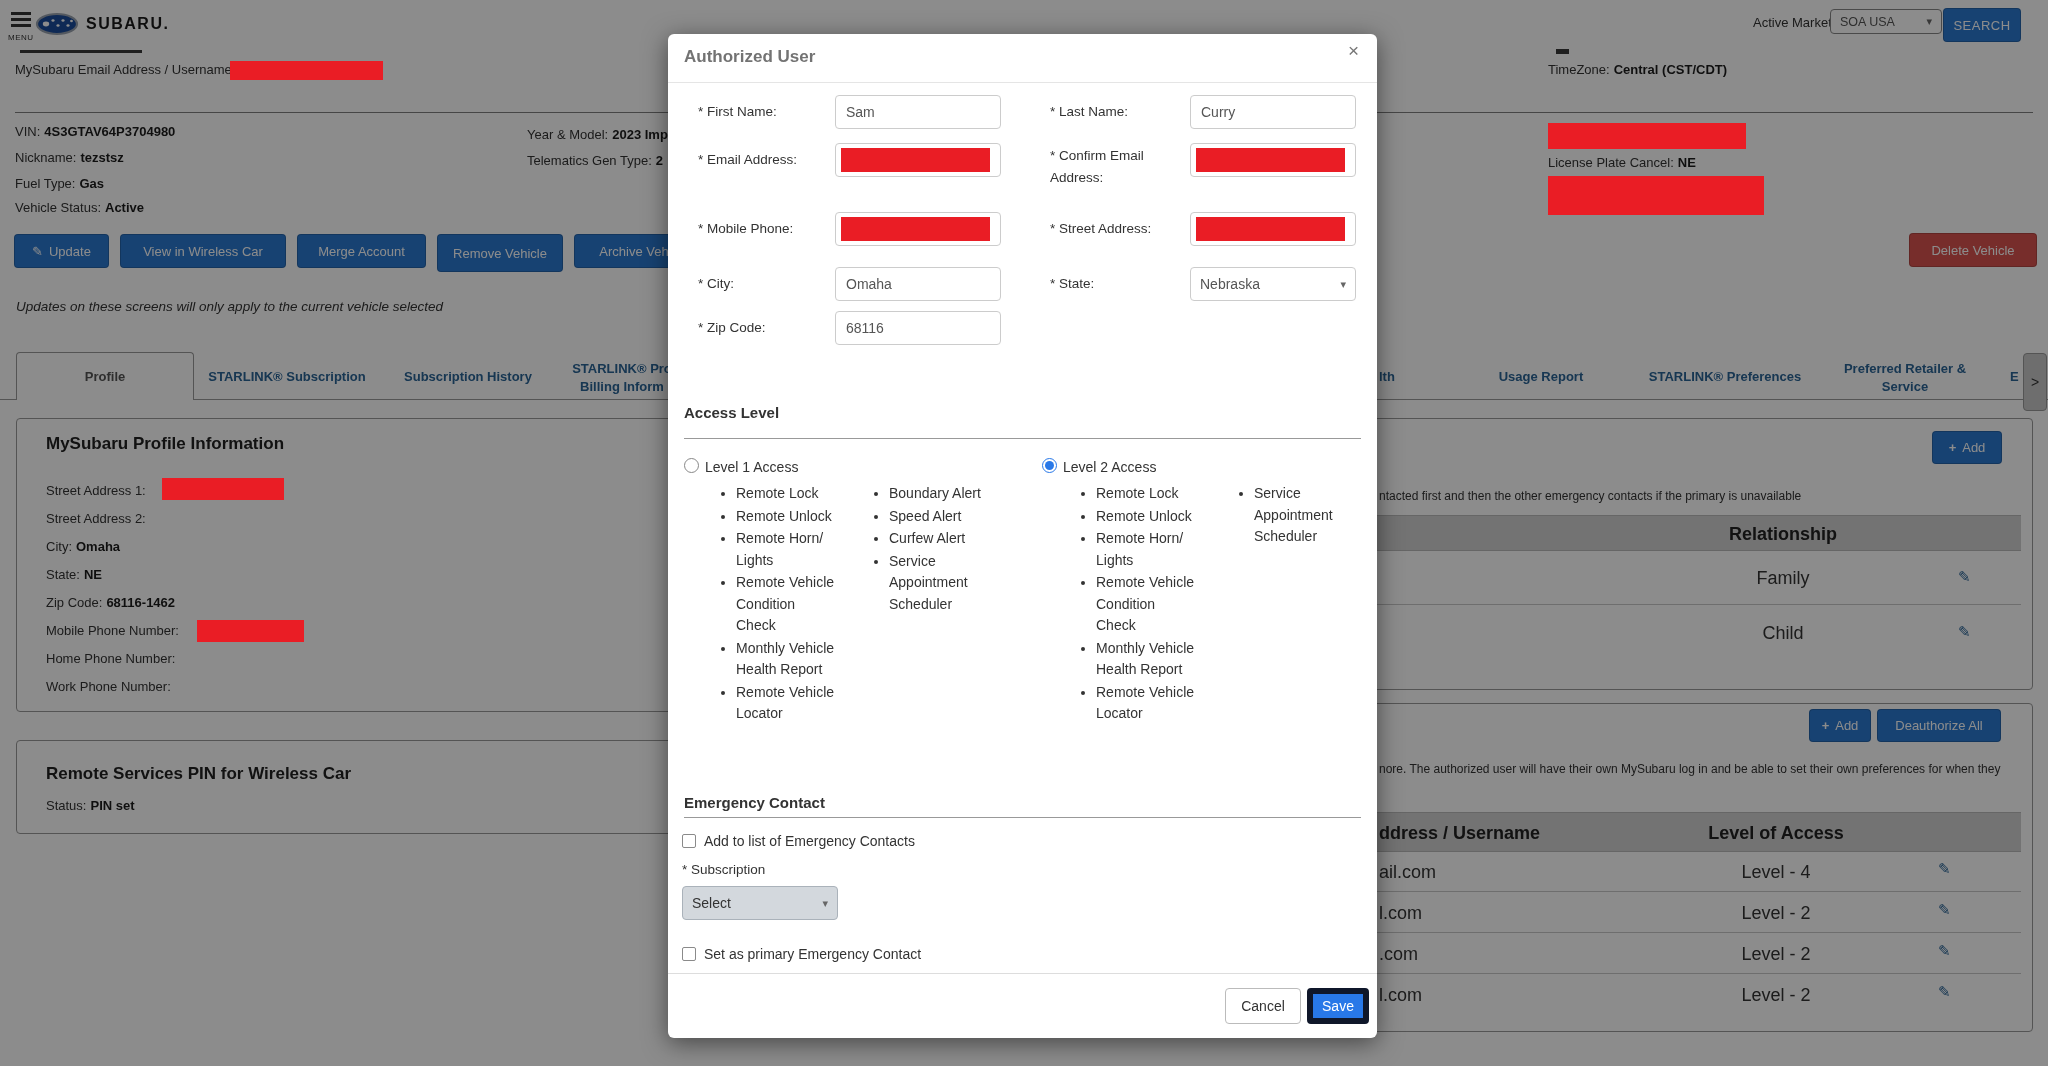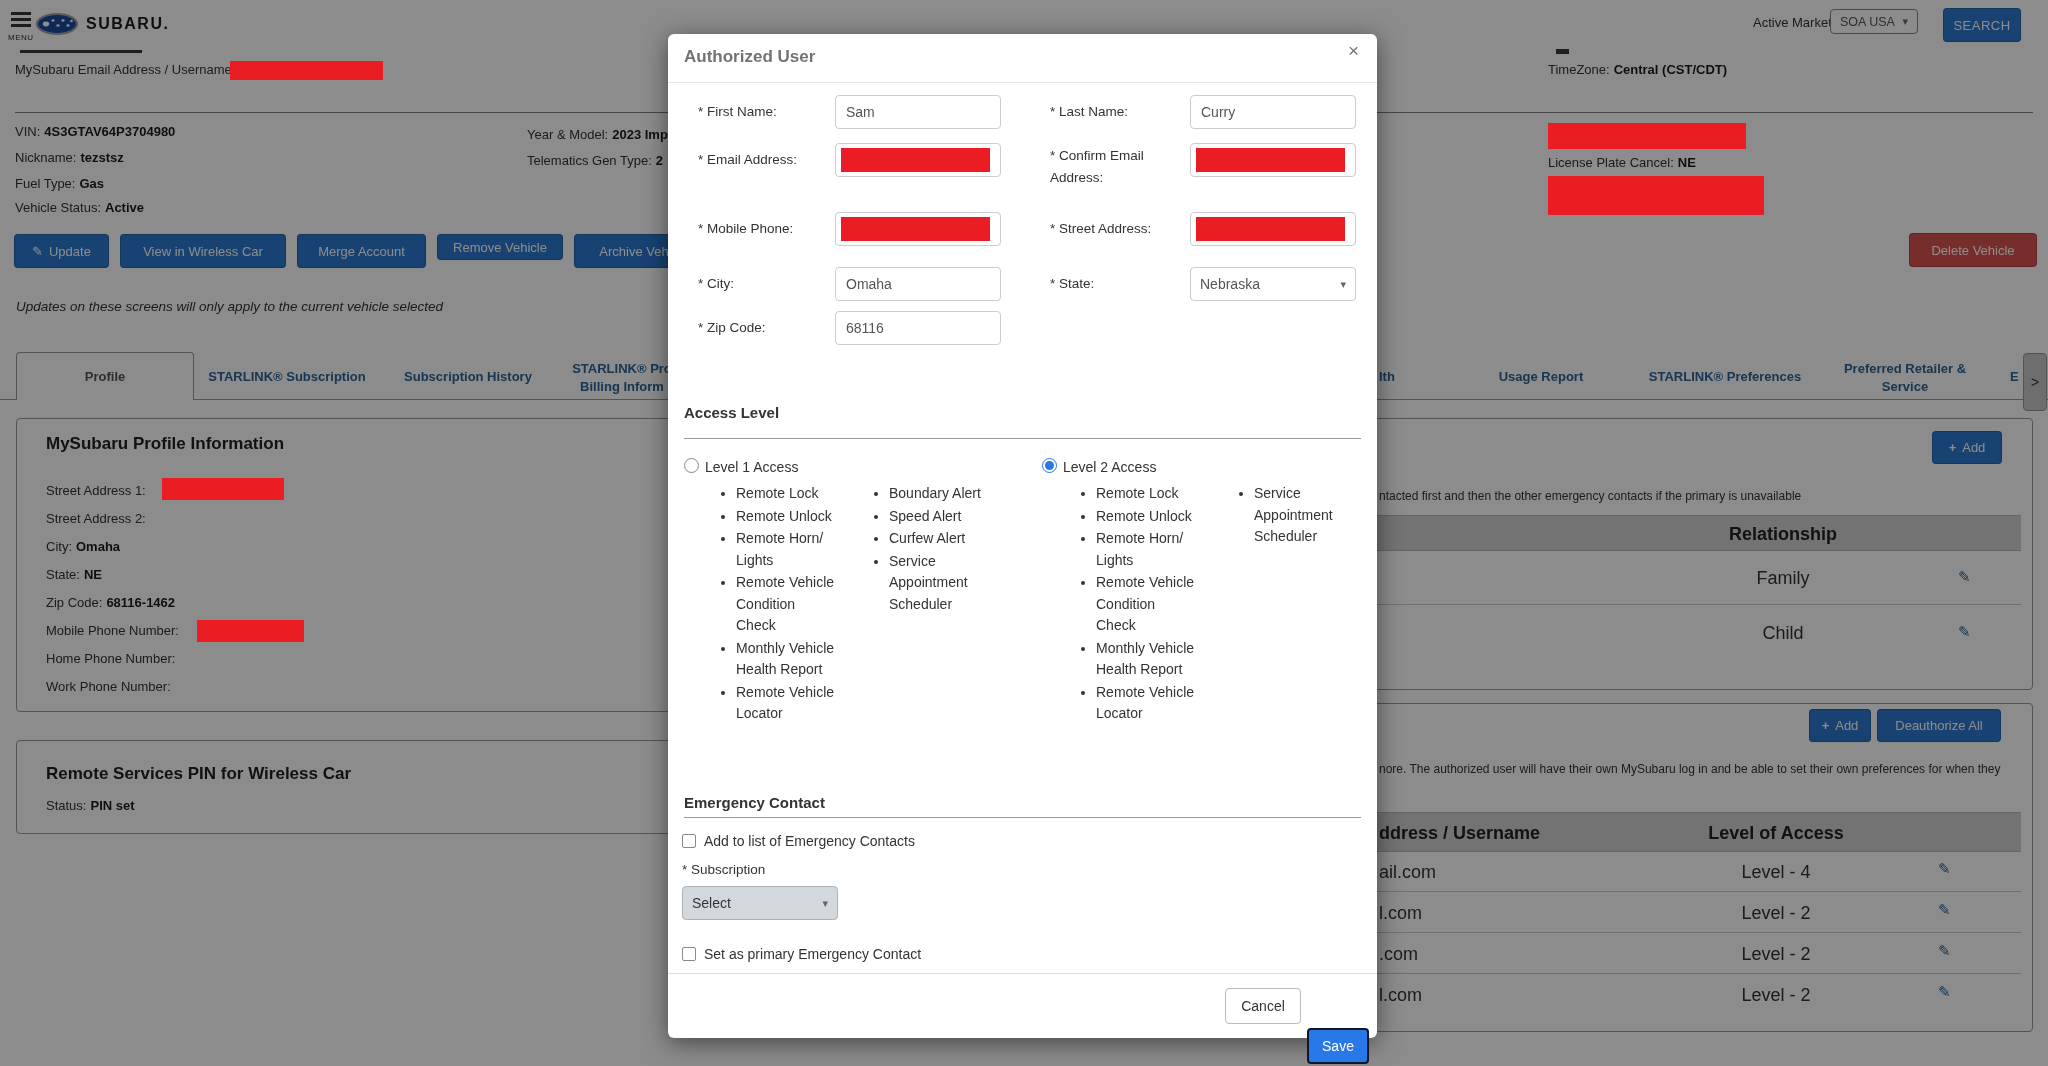--- a/index.html
+++ b/index.html
@@ -40,21 +40,21 @@
   .chk{position:absolute;width:14px;height:14px;border:1.5px solid #8a8a8a;border-radius:2px;background:#fff;box-sizing:border-box;cursor:pointer;}
   .radio{position:absolute;width:15px;height:15px;border:1.5px solid #888;border-radius:50%;background:#fff;box-sizing:border-box;cursor:pointer;}
   .radio.on{border-color:#2878e8;}
   .radio.on::after{content:"";position:absolute;left:2px;top:2px;right:2px;bottom:2px;background:#2878e8;border-radius:50%;}
   .mhead{position:absolute;font-size:15px;font-weight:bold;color:#333;}
   .mdiv{position:absolute;height:0;border-top:1px solid #999;}
   ul.blist{position:absolute;margin:0;padding:0 0 0 18px;font-size:14px;color:#333;line-height:21.5px;}
   ul.blist li{white-space:pre-line;margin:0;padding:0 0 1px 0;}
   .mbtn{position:absolute;display:flex;align-items:center;justify-content:center;border-radius:4px;font-size:14px;cursor:pointer;box-sizing:border-box;}
   .mbtn.cancel{background:#fff;border:1px solid #bbb;color:#333;}
-  .mbtn.save{background:#2878e8;border:2px solid #0f172a;color:#fff;margin-top:40px;}
+  .mbtn.save{background:#2878e8;border:6px solid #0f172a;color:#fff;}
   .hb div{width:20px;height:3px;background:#333;margin-bottom:3px;}
   .menulbl{position:absolute;font-size:8px;color:#333;letter-spacing:.5px;}
   .brand{position:absolute;font-size:16px;font-weight:bold;color:#1a1a1a;letter-spacing:1.5px;}
 </style>
 </head>
 <body>
 
 <div class="canvas">
 
   <div class="abs" style="inset:0;">
@@ -71,21 +71,21 @@
       <ellipse cx="11" cy="12" rx="3.2" ry="2.4" fill="#fff"></ellipse>
       <ellipse cx="18" cy="8.5" rx="1.6" ry="1.3" fill="#fff"></ellipse>
       <ellipse cx="23" cy="13.5" rx="1.6" ry="1.3" fill="#fff"></ellipse>
       <ellipse cx="28" cy="8.5" rx="1.6" ry="1.3" fill="#fff"></ellipse>
       <ellipse cx="33" cy="13.5" rx="1.6" ry="1.3" fill="#fff"></ellipse>
       <ellipse cx="36.5" cy="9" rx="1.4" ry="1.2" fill="#fff"></ellipse>
     </svg>
     <div class="brand" style="left:86px;top:15px;">SUBARU.</div>
 
     <div class="txt" style="left:1753px;top:15px;">Active Market:</div>
-    <div class="selbox" style="left:1830px;top:9px;width:88px;height:25px;font-size:12.5px;border-color:#888;">
+    <div class="selbox" style="left:1830px;top:9px;width:112px;height:25px;font-size:12.5px;border-color:#888;">
       <span>SOA USA</span>
       <span class="car">▾</span>
     </div>
     <div class="btn" style="left:1943px;top:8px;width:78px;height:34px;letter-spacing:.5px;">SEARCH</div>
 
     <div class="sliver" style="left:20px;top:50px;width:122px;height:3px;"></div>
     <div class="sliver" style="left:1556px;top:49px;width:13px;height:5px;"></div>
 
     <div class="txt" style="left:15px;top:62px;">MySubaru Email Address / Username:</div>
     <div class="txt" style="left:1548px;top:62px;"><span>TimeZone:</span><b>Central (CST/CDT)</b></div>
@@ -101,21 +101,21 @@
     <div class="txt" style="left:527px;top:153px;"><span>Telematics Gen Type:</span><b>2</b></div>
 
     <div class="txt" style="left:1548px;top:155px;"><span>License Plate Cancel:</span><b>NE</b></div>
 
     <div class="btn" style="left:14px;top:234px;width:95px;height:34px;">
         <span>✎</span>
         <span>Update</span>
       </div>
     <div class="btn" style="left:120px;top:234px;width:166px;height:34px;">View in Wireless Car</div>
     <div class="btn" style="left:297px;top:234px;width:129px;height:34px;">Merge Account</div>
-    <div class="btn" style="left:437px;top:234px;width:126px;height:26px;">Remove Vehicle</div>
+    <div class="btn" style="left:437px;top:234px;width:126px;height:38px;">Remove Vehicle</div>
     <div class="btn" style="left:574px;top:234px;width:120px;height:34px;">Archive Veh</div>
     <div class="btn danger" style="left:1909px;top:233px;width:128px;height:34px;">Delete Vehicle</div>
 
     <div class="txt" style="left:16px;top:299px;font-style:italic;font-size:13.5px;">Updates on these screens will only apply to the current vehicle selected</div>
 
     <div class="hr" style="left:0px;top:399px;width:2048px;border-top-color:#999;"></div>
     <div class="tab-active" style="left:16px;top:352px;width:178px;height:48px;">Profile</div>
     <div class="tabtxt" style="left:207px;top:369px;width:160px;">STARLINK® Subscription</div>
     <div class="tabtxt" style="left:388px;top:369px;width:160px;">Subscription History</div>
     <div class="tabtxt pre" style="left:560px;top:360px;width:124px;line-height:18px;">STARLINK® Pro

